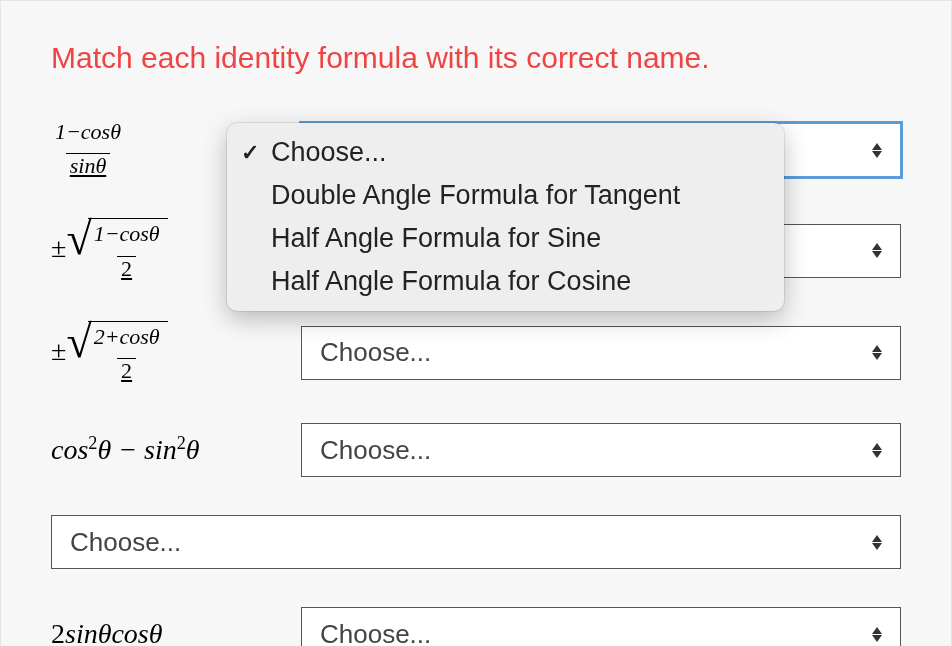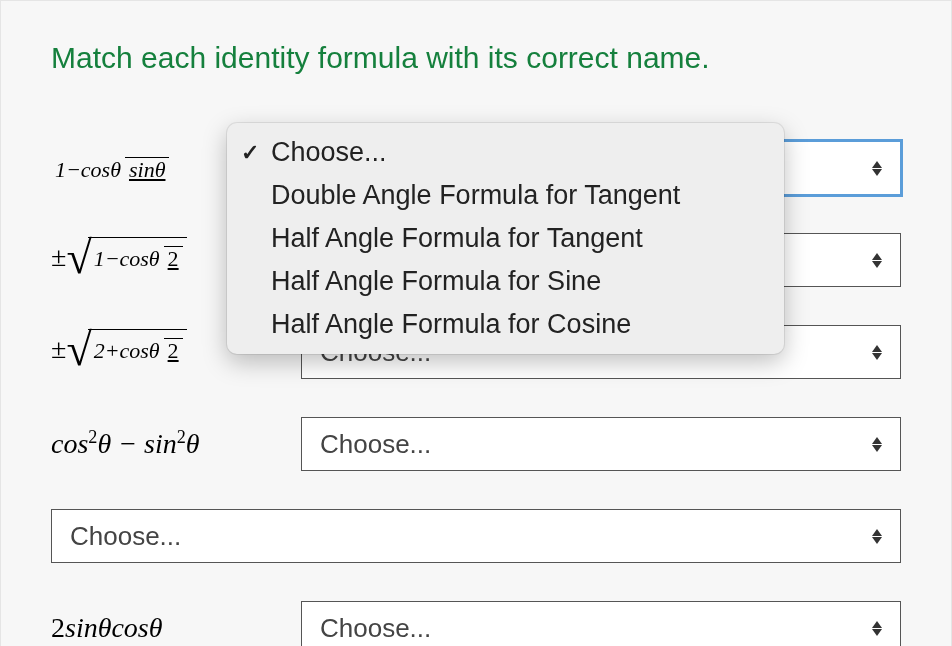--- a/index.html
+++ b/index.html
@@ -10,45 +10,46 @@
     width: 952px;
   }
   .container {
     background: #f7f7f7;
     border: 1px solid #e5e5e5;
     padding: 40px 50px 50px 50px;
     position: relative;
   }
   .question {
     font-size: 30px;
-    color: #15803d;
-    margin-bottom: 66px;
+    color: #ef4444;
+    margin-bottom: 45px;
     font-weight: 400;
   }
   .rows { display: flex; flex-direction: column; gap: 38px; }
   .row {
     display: flex;
     align-items: center;
     gap: 20px;
   }
   .formula {
     font-family: "Times New Roman", Georgia, serif;
     font-style: italic;
     font-size: 28px;
     color: #000;
     width: 230px;
     flex-shrink: 0;
   }
   .formula .frac {
     display: inline-flex;
-    flex-direction: row;
+    flex-direction: column;
     align-items: center;
     vertical-align: middle;
     font-size: 22px;
     line-height: 1.1;
+    gap: 9px;
   }
   .formula .frac .num { padding: 0 4px; }
   .formula .frac .den { border-top: 1.5px solid #000; padding: 0 4px 2px 4px; text-decoration: underline; }
   .formula .sqrt {
     display: inline-flex;
     align-items: stretch;
     vertical-align: middle;
   }
   .formula .sqrt .surd {
     font-size: 46px;
@@ -244,24 +245,20 @@
     <div class="option">
       <span class="check">✓</span>
       <span>Choose...</span>
     </div>
     <div class="option">
       <span class="check"></span>
       <span>Double Angle Formula for Tangent</span>
     </div>
     <div class="option">
       <span class="check"></span>
-      <span>Half Angle Formula for Tangent</span>
-    </div>
-    <div class="option">
-      <span class="check"></span>
       <span>Half Angle Formula for Sine</span>
     </div>
     <div class="option">
       <span class="check"></span>
       <span>Half Angle Formula for Cosine</span>
     </div>
   </div>
 
 </div>
 

